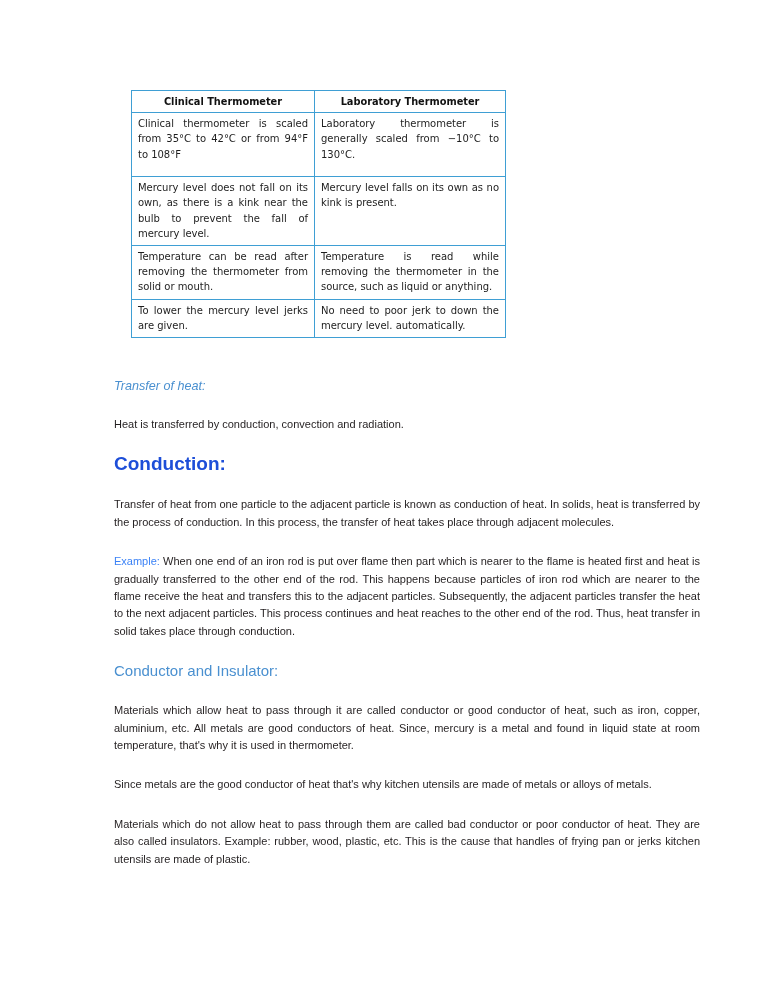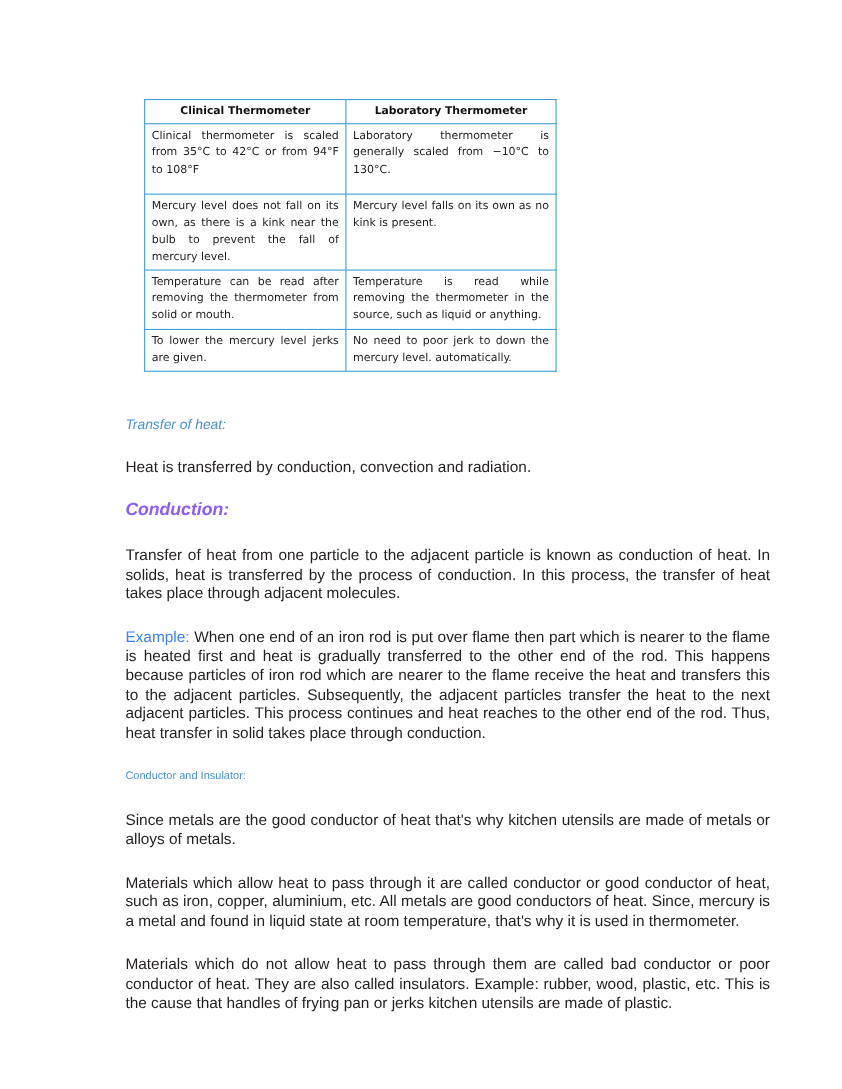--- a/index.html
+++ b/index.html
@@ -77,37 +77,36 @@
   }
   .h-italic {
     color: #4a90d0;
     font-style: italic;
     font-size: 12.6px;
     line-height: 16px;
     margin: 0 0 22px 0;
     font-family: "Liberation Sans", sans-serif;
   }
   .h-bold {
-    color: #8b5cf6;
+    color: #1d4ed8;
     font-weight: bold;
-    font-size: 16px;
+    font-size: 19px;
     line-height: 17px;
     margin: 0 0 24px 0;
     font-family: "Liberation Sans", sans-serif;
-    font-style: italic;
   }
   .h-plain {
     color: #4a90d0;
-    font-size: 10px;
+    font-size: 15px;
     line-height: 17px;
     margin: 0 0 23px 0;
     font-family: "Liberation Sans", sans-serif;
   }
   p.body {
-    font-size: 14px;
+    font-size: 11px;
     line-height: 17.4px;
     margin: 0 0 22px 0;
     color: #231f20;
     text-align: left;
   }
   p.body.just {
     text-align: justify;
     text-justify: inter-word;
   }
   .accent {
@@ -159,21 +158,21 @@
     <p class="body">Heat is transferred by conduction, convection and radiation.</p>
 
     <div class="h-bold">Conduction:</div>
 
     <p class="body just">Transfer of heat from one particle to the adjacent particle is known as conduction of heat. In solids, heat is transferred by the process of conduction. In this process, the transfer of heat takes place through adjacent molecules.</p>
 
     <p class="body just"><span class="accent">Example:</span><span> When one end of an iron rod is put over flame then part which is nearer to the flame is heated first and heat is gradually transferred to the other end of the rod. This happens because particles of iron rod which are nearer to the flame receive the heat and transfers this to the adjacent particles. Subsequently, the adjacent particles transfer the heat to the next adjacent particles. This process continues and heat reaches to the other end of the rod. Thus, heat transfer in solid takes place through conduction.</span></p>
 
     <div class="h-plain">Conductor and Insulator:</div>
 
+    <p class="body just">Materials which allow heat to pass through it are called conductor or good conductor of heat, such as iron, copper, aluminium, etc. All metals are good conductors of heat. Since, mercury is a metal and found in liquid state at room temperature, that's why it is used in thermometer.</p>
+
     <p class="body just">Since metals are the good conductor of heat that's why kitchen utensils are made of metals or alloys of metals.</p>
-
-    <p class="body just">Materials which allow heat to pass through it are called conductor or good conductor of heat, such as iron, copper, aluminium, etc. All metals are good conductors of heat. Since, mercury is a metal and found in liquid state at room temperature, that's why it is used in thermometer.</p>
 
     <p class="body just">Materials which do not allow heat to pass through them are called bad conductor or poor conductor of heat. They are also called insulators. Example: rubber, wood, plastic, etc. This is the cause that handles of frying pan or jerks kitchen utensils are made of plastic.</p>
 
   </div>
 
 </div>
 
 </body></html>

